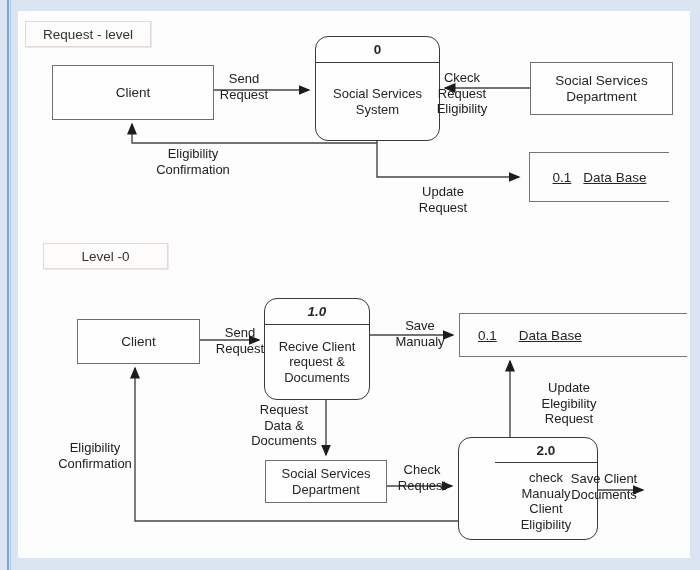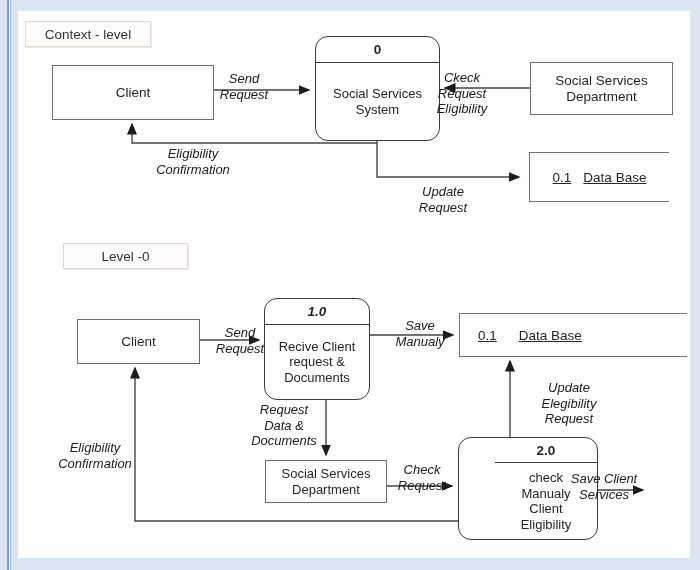--- a/index.html
+++ b/index.html
@@ -38,21 +38,21 @@
   .store{
     position:absolute;display:flex;align-items:center;
     background:#fdfdfd;
     border-top:1.4px solid #757575;border-bottom:1.4px solid #757575;border-left:1.4px solid #757575;
     font-size:13.5px;
     text-decoration:underline;
   }
   .store .gap{display:inline-block;width:22px;}
   .lbl{
     position:absolute;font-size:13px;line-height:15.5px;text-align:center;
-    white-space:pre-line;color:#212121;font-style:italic;
+    white-space:pre-line;color:#212121;
   }
 </style>
 </head>
 <body>
 
 <div class="page">
   <div class="accent"></div>
   <div class="accent2"></div>
   <div class="canvas"></div>
 
@@ -70,21 +70,21 @@
       <path d="M198,340 H259" marker-end="url(#arr)"></path>
       <path d="M368,335 H453" marker-end="url(#arr)"></path>
       <path d="M510,437 V361" marker-end="url(#arr)"></path>
       <path d="M326,398 V455" marker-end="url(#arr)"></path>
       <path d="M385,486 H452" marker-end="url(#arr)"></path>
       <path d="M560,490 H643" marker-end="url(#arr)"></path>
       <path d="M458,521 H135 V368" marker-end="url(#arr)"></path>
     </g>
   </svg>
 
-  <div class="section-label" style="left:25px;top:21px;width:124px;height:24px;">Context - level</div>
+  <div class="section-label" style="left:25px;top:21px;width:124px;height:24px;">Request - level</div>
 
   <div class="rect" style="left:52px;top:65px;width:160px;height:53px;">Client</div>
 
   <div class="proc" style="left:315px;top:36px;width:123px;height:103px;">
     <div class="proc-head" style="height:25px;">0</div>
     <div class="proc-body">Social Services
 System</div>
   </div>
 
   <div class="rect" style="left:530px;top:62px;width:141px;height:51px;">Social Services
@@ -99,21 +99,21 @@
   <div class="lbl" style="left:208px;top:71px;width:72px;">Send
 Request</div>
   <div class="lbl" style="left:424px;top:70px;width:76px;">Ckeck
 Request
 Eligibility</div>
   <div class="lbl" style="left:138px;top:146px;width:110px;">Eligibility
 Confirmation</div>
   <div class="lbl" style="left:406px;top:184px;width:74px;">Update
 Request</div>
 
-  <div class="section-label" style="left:43px;top:243px;width:123px;height:24px;margin-left:20px;">Level -0</div>
+  <div class="section-label" style="left:43px;top:243px;width:123px;height:24px;">Level -0</div>
 
   <div class="rect" style="left:77px;top:319px;width:121px;height:43px;">Client</div>
 
   <div class="proc" style="left:264px;top:298px;width:104px;height:100px;">
     <div class="proc-head" style="height:25px;font-style:italic;">1.0</div>
     <div class="proc-body">Recive Client
 request &amp;
 Documents</div>
   </div>
 
@@ -140,16 +140,16 @@
 Manualy</div>
   <div class="lbl" style="left:523px;top:380px;width:92px;">Update
 Elegibility
 Request</div>
   <div class="lbl" style="left:243px;top:402px;width:82px;">Request
 Data &amp;
 Documents</div>
   <div class="lbl" style="left:387px;top:462px;width:70px;">Check
 Request</div>
   <div class="lbl" style="left:558px;top:471px;width:92px;">Save Client
-Services</div>
+Documents</div>
   <div class="lbl" style="left:45px;top:440px;width:100px;">Eligibility
 Confirmation</div>
 </div>
 
 </body></html>

